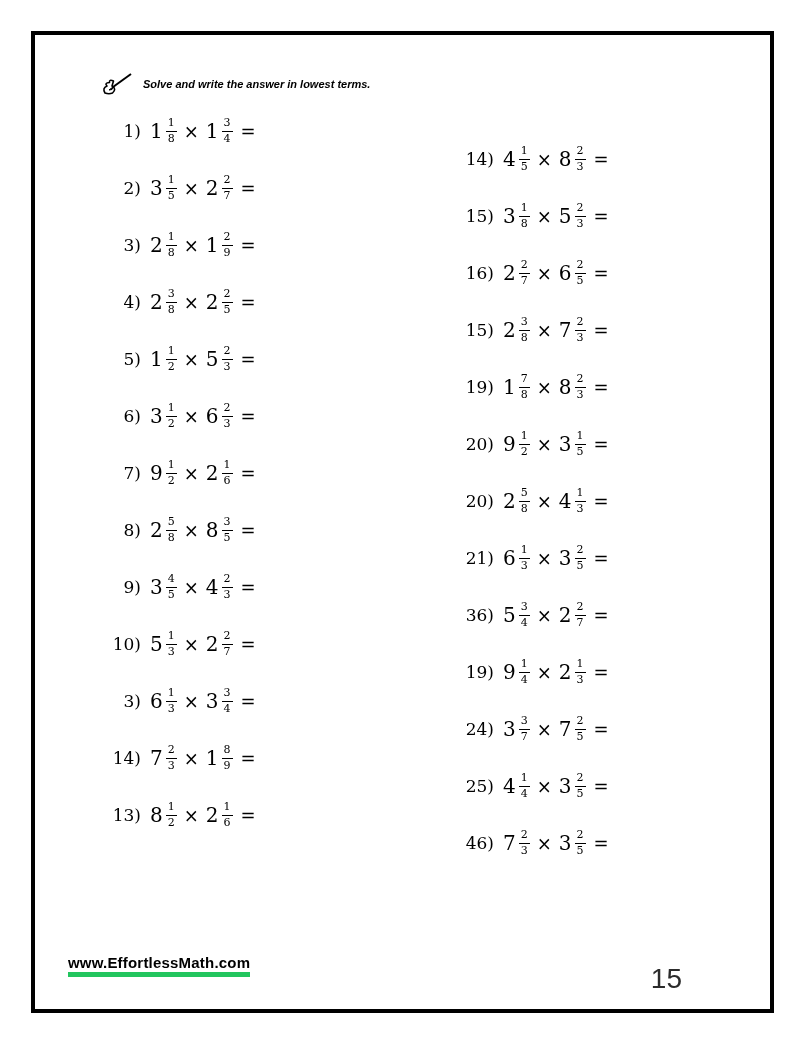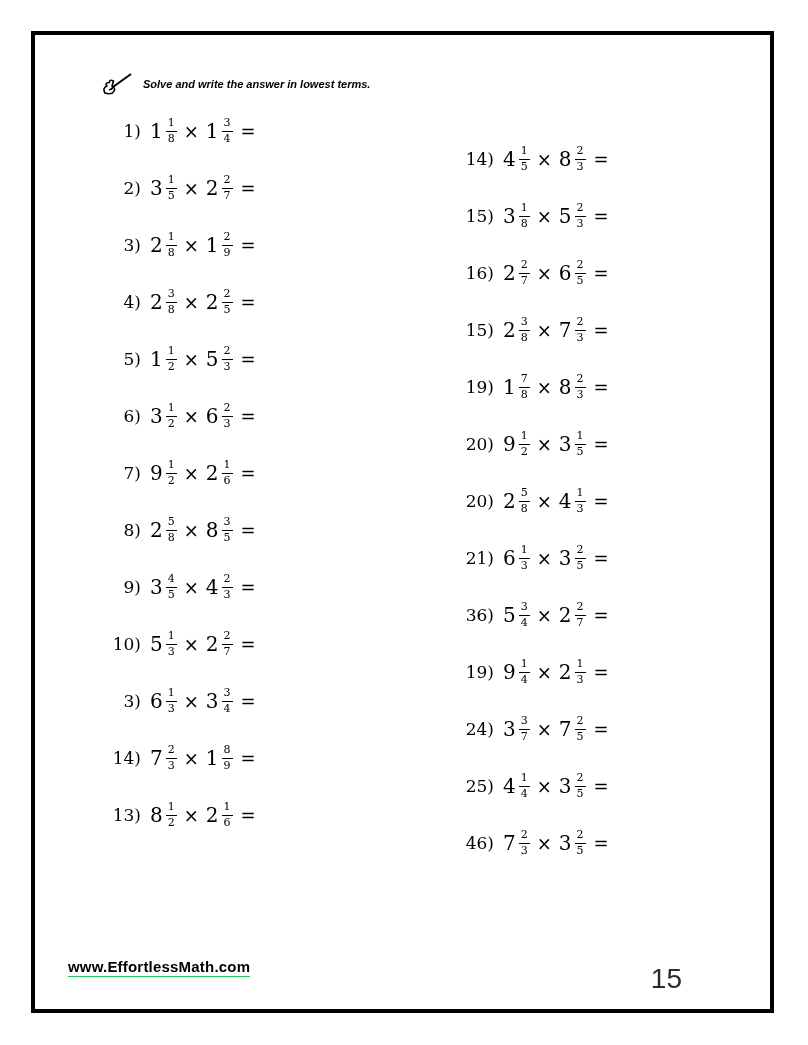--- a/index.html
+++ b/index.html
@@ -71,21 +71,21 @@
   }
   .fnum { border-bottom: 1px solid #000; padding: 0 2px 1px; }
   .fden { padding-top: 1px; }
   .op { margin: 0 7px; font-size: 18px; }
   .eq { margin-left: 8px; font-size: 18px; }
   .footer-site {
     position: absolute;
     left: 33px; bottom: 32px;
     font-size: 15px;
     font-weight: bold;
-    border-bottom: 1px solid #22c55e;
+    border-bottom: 5px solid #22c55e;
     padding-bottom: 1px;
     letter-spacing: 0.2px;
   }
   .footer-page {
     position: absolute;
     right: 88px; bottom: 14px;
     font-size: 28px;
     color: #2b2b2b;
     font-weight: normal;
   }

